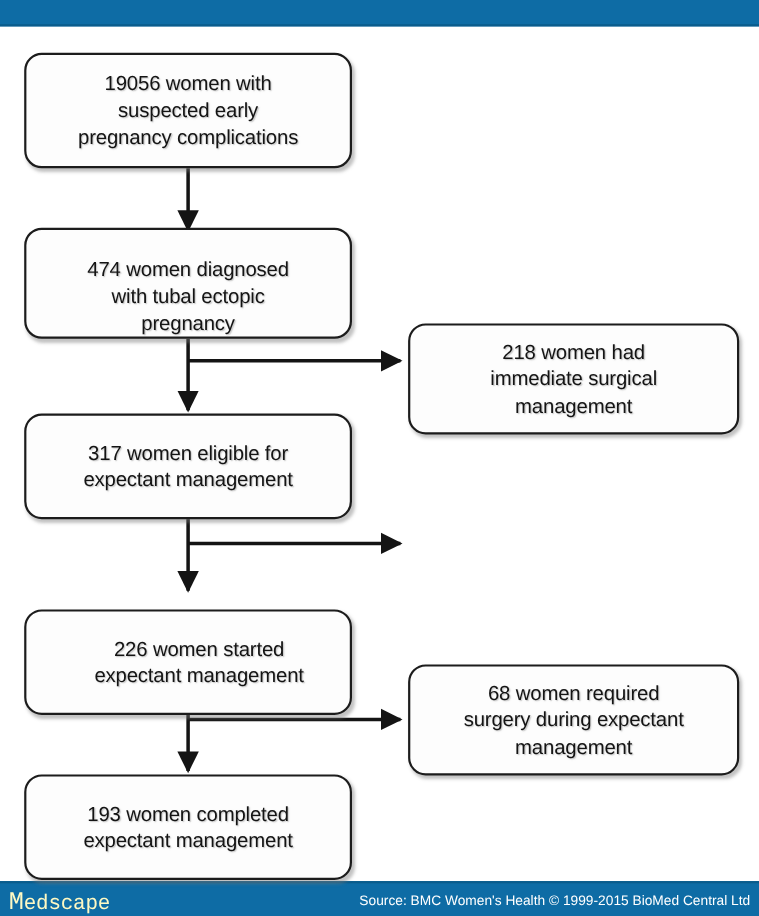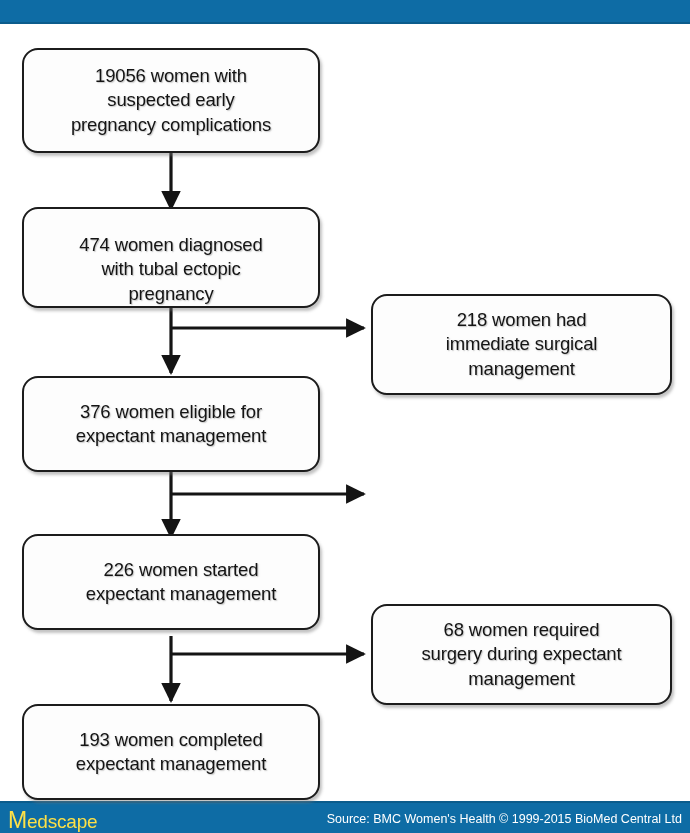--- a/index.html
+++ b/index.html
@@ -81,23 +81,23 @@
     left: 0; top: 801px;
     width: 690px;
     height: 32px;
     background: #0e6ca5;
     border-top: 2px solid #0b5c8c;
     box-sizing: border-box;
   }
   .brand {
     position: absolute;
     left: 8px; top: 6px;
-    font-family: Liberation Sans, sans-serif;
+    font-family: Liberation Mono, monospace;
     font-size: 19px;
-    color: #fde047;
+    color: #fef9c3;
     letter-spacing: -0.2px;
     line-height: 1;
   }
   .brand .cap { font-size: 23px; }
   .source {
     position: absolute;
     right: 8px; top: 9px;
     font-family: "Liberation Sans", sans-serif;
     font-size: 12.5px;
     color: #ffffff;
@@ -141,25 +141,25 @@
 pregnancy complications</span>
     </div>
 
     <div class="node n-main" style="top:181px; height:101px;align-items:flex-end;">
       <span class="label">474 women diagnosed
 with tubal ectopic
 pregnancy</span>
     </div>
 
     <div class="node n-main" style="top:350px; height:96px;">
-      <span class="label">376 women eligible for
+      <span class="label">317 women eligible for
 expectant management</span>
     </div>
 
-    <div class="node n-main" style="top:508px; height:96px;padding-left:20px;">
+    <div class="node n-main" style="top:528px; height:96px;padding-left:20px;">
       <span class="label">226 women started
 expectant management</span>
     </div>
 
     <div class="node n-main" style="top:678px; height:96px;">
       <span class="label">193 women completed
 expectant management</span>
     </div>
 
     <div class="node n-side" style="top:268px; height:101px;">

